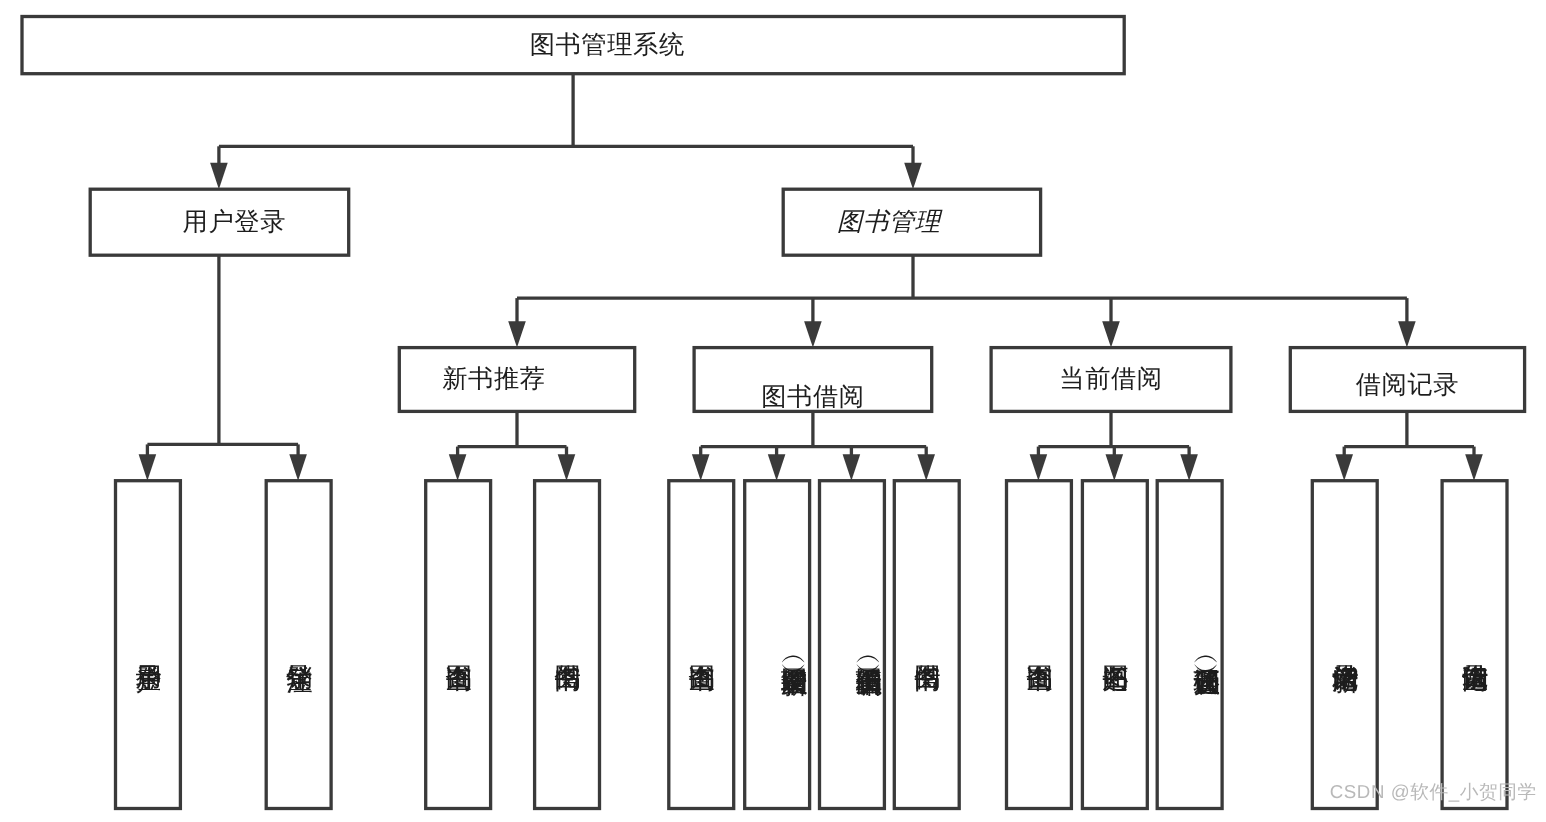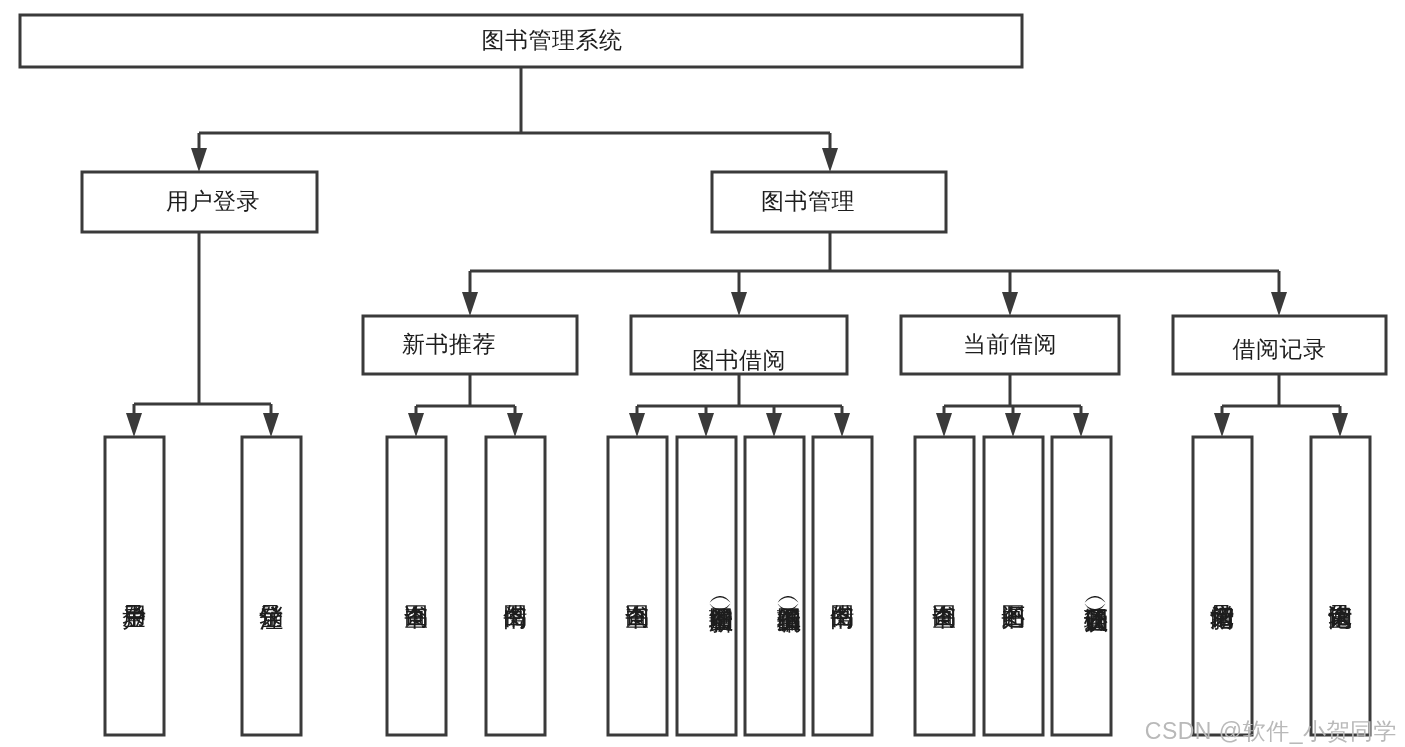--- a/index.html
+++ b/index.html
@@ -61,22 +61,22 @@
     font-size: 24px;
     line-height: 1.22;
     writing-mode: vertical-rl;
     text-orientation: upright;
     white-space: nowrap;
     pointer-events: none;
   }
   .watermark {
     position: absolute;
     right: 8px;
-    bottom: 0;
-    font-size: 23px;
+    bottom: 16px;
+    font-size: 17px;
     color: #b9b9b9;
     letter-spacing: 0.5px;
     user-select: none;
     pointer-events: none;
   }
 </style>
 </head>
 <body>
 
 <div id="diagram-root">
@@ -181,21 +181,21 @@
       <path class="conn" d="M 1222 406 L 1222 418"></path>
       <path class="conn" d="M 1340 406 L 1340 418"></path>
       <polygon class="arrow-head" points="1222,437 1214,413 1230,413"></polygon>
       <polygon class="arrow-head" points="1340,437 1332,413 1348,413"></polygon>
     </g>
   </svg>
 
   <div class="node-label-h" style="left:20px; top:15px; width:1002px; height:52px;margin-left:31px;">图书管理系统</div>
 
   <div class="node-label-h" style="left:82px; top:172px; width:262px; height:60px;">用户登录</div>
-  <div class="node-label-h" style="left:712px; top:172px; width:192px; height:60px;">图书管理</div>
+  <div class="node-label-h" style="left:712px; top:172px; width:192px; height:60px;font-style:italic;">图书管理</div>
 
   <div class="node-label-h" style="left:363px; top:316px; width:172px; height:58px;">新书推荐</div>
   <div class="node-label-h" style="left:631px; top:316px; width:216px; height:58px;margin-top:16px;">图书借阅</div>
   <div class="node-label-h" style="left:901px; top:316px; width:218px; height:58px;">当前借阅</div>
   <div class="node-label-h" style="left:1173px; top:316px; width:213px; height:68px;">借阅记录</div>
 
   <div class="node-label-v" style="left:105px; top:437px; width:59px; height:298px;">用户登录</div>
   <div class="node-label-v" style="left:242px; top:437px; width:59px; height:298px;">注销登录</div>
 
   <div class="node-label-v" style="left:387px; top:437px; width:59px; height:298px;">查询图书</div>

